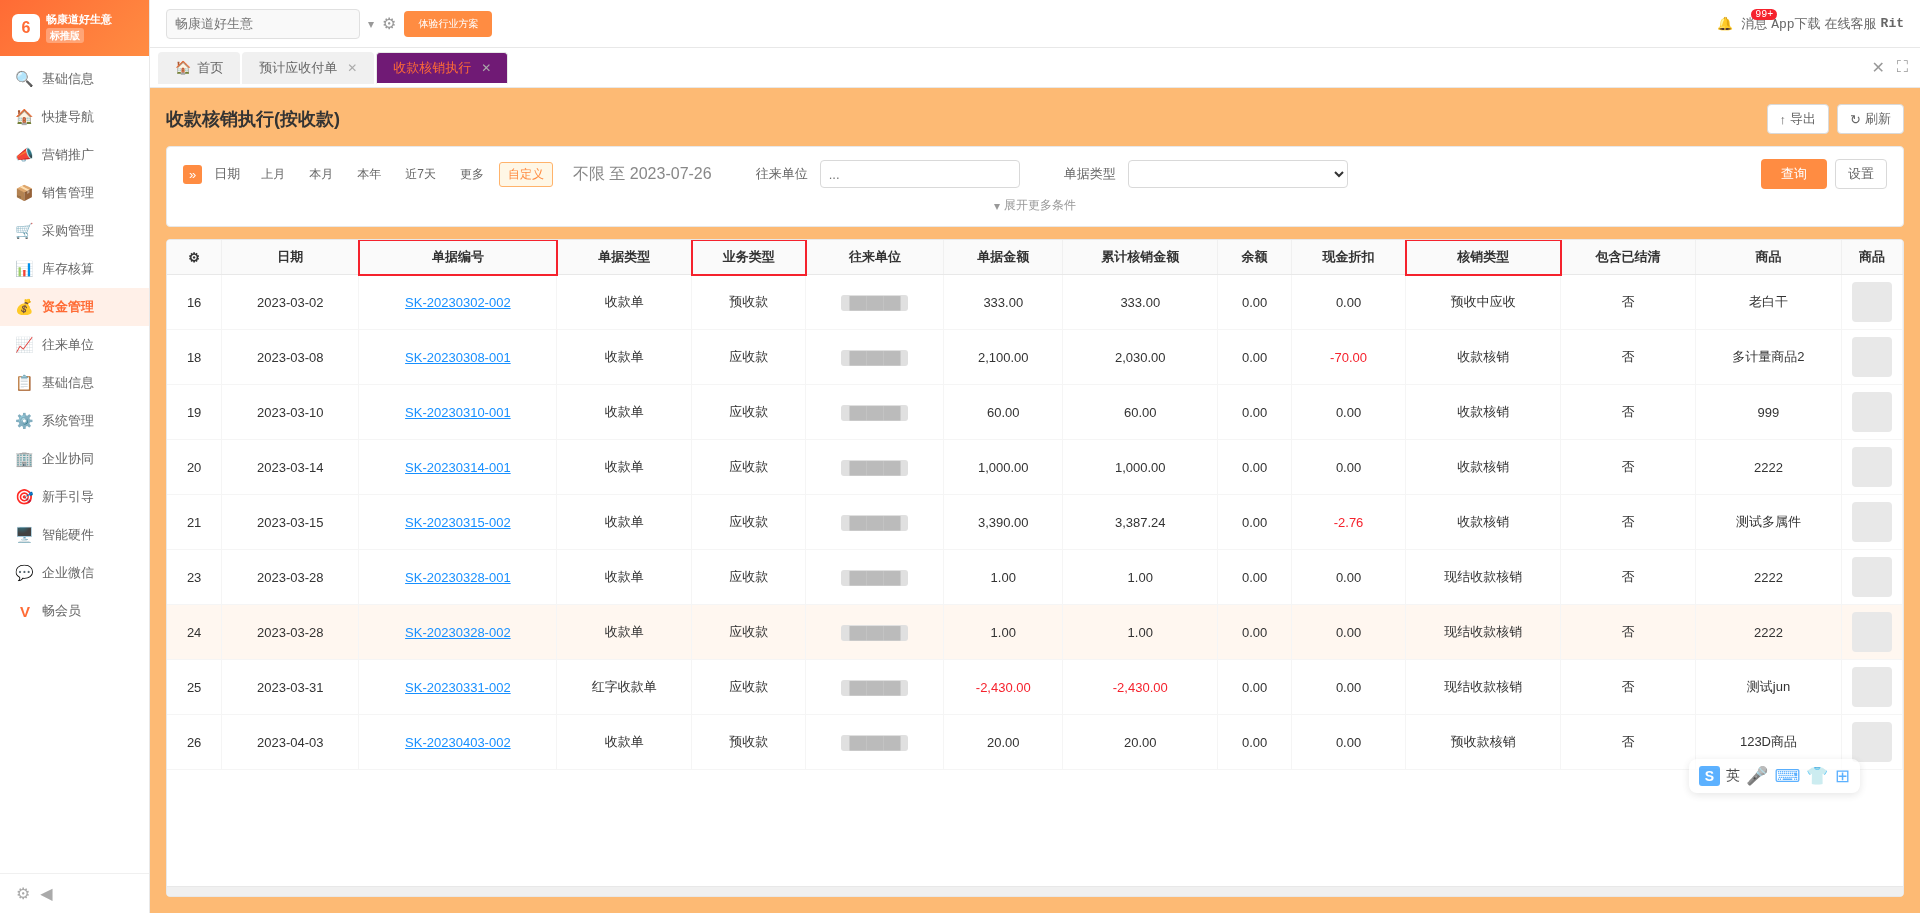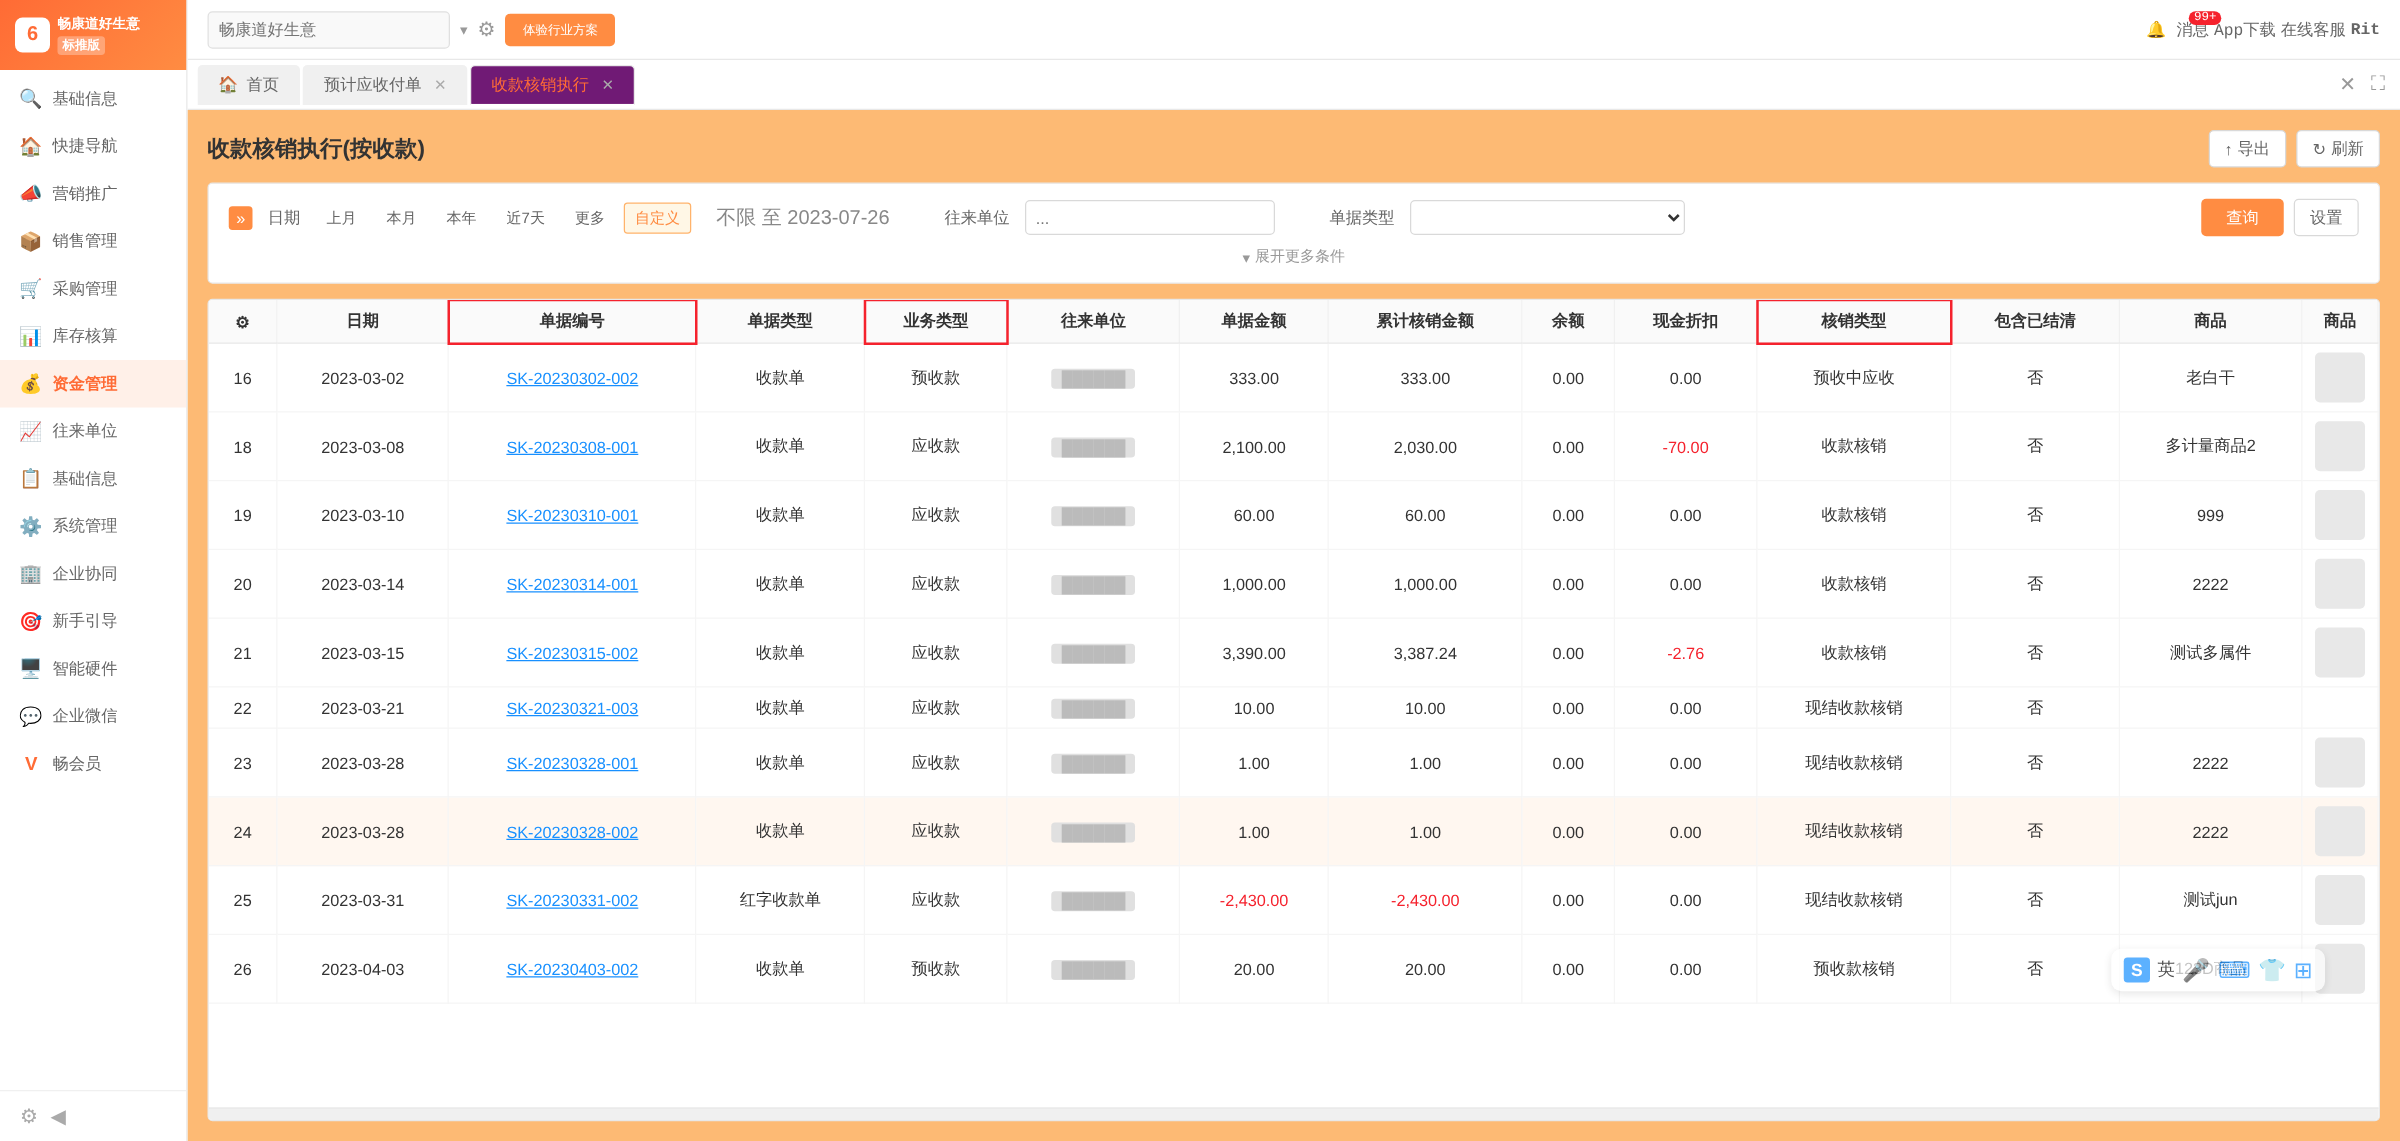--- a/index.html
+++ b/index.html
@@ -356,38 +356,20 @@
     <td>0.00</td>
     <td class="negative">-2.76</td>
     <td>收款核销</td>
     <td>否</td>
     <td>测试多属件</td>
     <td style="width:60px;">
       <div style="width:40px;height:40px;background:#e8e8e8;border-radius:4px;margin:auto;"></div>
     </td>
   </tr>
               <tr>
-    <td>22</td>
-    <td>2023-03-21</td>
-    <td><span class="link">SK-20230321-003</span></td>
-    <td>收款单</td>
-    <td>应收款</td>
-    <td><span style="background:#e0e0e0;border-radius:3px;padding:1px 8px;color:#bbb;font-size:12px;">██████</span></td>
-    <td>10.00</td>
-    <td>10.00</td>
-    <td>0.00</td>
-    <td>0.00</td>
-    <td>现结收款核销</td>
-    <td>否</td>
-    <td></td>
-    <td style="width:60px;">
-      
-    </td>
-  </tr>
-              <tr>
     <td>23</td>
     <td>2023-03-28</td>
     <td><span class="link">SK-20230328-001</span></td>
     <td>收款单</td>
     <td>应收款</td>
     <td><span style="background:#e0e0e0;border-radius:3px;padding:1px 8px;color:#bbb;font-size:12px;">██████</span></td>
     <td>1.00</td>
     <td>1.00</td>
     <td>0.00</td>
     <td>0.00</td>

